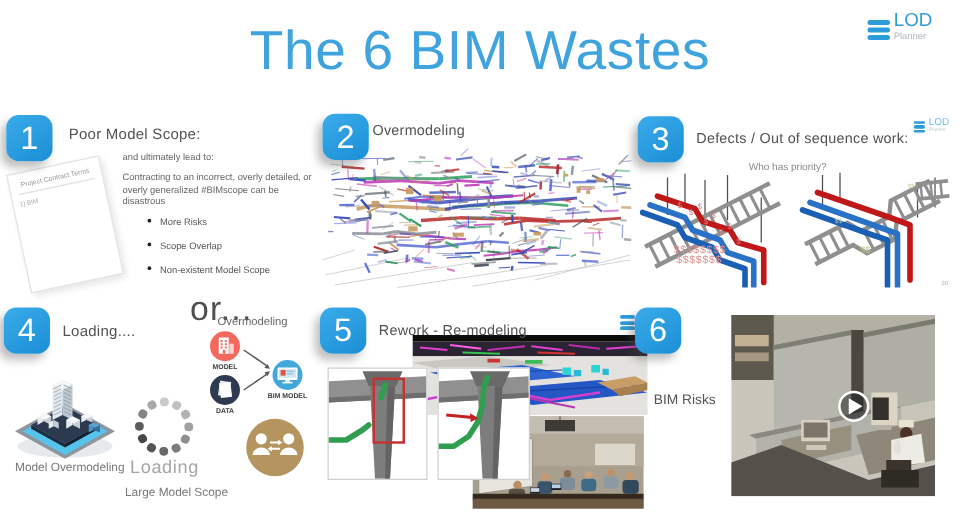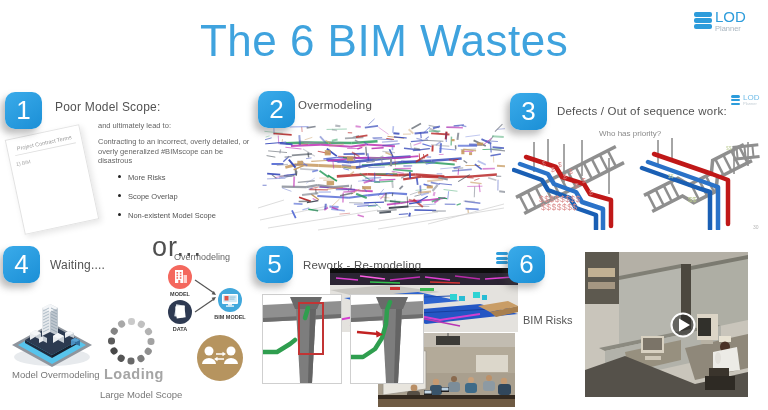--- a/index.html
+++ b/index.html
@@ -10,21 +10,21 @@
   .abs{position:absolute}
   .title{position:absolute;top:16px;left:0;width:100%;text-align:center;margin:0;
          font-size:44px;font-weight:400;color:#3fa3de;letter-spacing:0.5px}
   .badge{position:absolute;width:37px;height:37px;border-radius:10px;z-index:30;
          background:linear-gradient(145deg,#3aabea,#1b8fd6);
          box-shadow:-4px 5px 7px rgba(70,70,70,.35);
          color:#fff;display:flex;align-items:center;justify-content:center;
          font-size:26px;font-weight:300}
   .heading{position:absolute;color:#525252;font-size:11.5px;letter-spacing:.2px;z-index:5}
   .lbl{position:absolute;color:#777}
-  .logo{position:absolute;display:flex;gap:3px;align-items:center}
+  .logo{position:absolute;display:flex;gap:3px;align-items:flex-end}
   .logo-bars{display:flex;flex-direction:column;gap:1.5px}
   .logo-bars i{display:block;background:#2D9CDB;border-radius:2px;width:18px;height:4.5px}
   .logo-text .brand{color:#2D9CDB;font-size:15px;font-weight:300;line-height:1.05}
   .logo-text .sub{color:#aab6bf;font-size:7.5px;line-height:1}
   .logo-mini .logo-bars i{width:9px;height:2.3px}
   .logo-mini .logo-text .brand{font-size:8px;color:#6fbce8}
   .logo-mini .logo-text .sub{font-size:4px;color:#c3cdd4}
   .logo-tiny i{width:12px;height:3px}
   .doc{position:absolute;left:14px;top:43px;width:76px;height:97px;background:#fff;
        border:1px solid #e2e2e2;transform:rotate(-12deg);
@@ -586,21 +586,21 @@
         <text x="46" y="64" font-size="7.5" fill="#b7c88e">$$</text>
         <text x="26" y="40" font-size="5" fill="#c5d2a2">$$</text>
         <text x="84" y="12" font-size="5" fill="#c5d2a2">$$</text>
       </g>
     </svg>
     <div class="lbl" style="left:248px;top:136px;font-size:5px;color:#b5b5b5">30</div>
   </div>
 
   <div class="panel" style="left:0;top:240px;width:255px;height:170px">
     <div class="badge" style="left:3px;top:6px">4</div>
-    <div class="heading" style="left:50px;top:18px;font-size:12px">Waiting....</div>
+    <div class="heading" style="left:50px;top:18px;font-size:12px">Loading....</div>
 
     <svg class="abs" style="left:8px;top:53px" width="88" height="78" viewBox="0 0 88 78">
       <ellipse cx="44" cy="64" rx="38" ry="9" fill="#e7eaed"></ellipse>
       <polygon points="4,52 44,30 84,52 44,74" fill="#8f959d"></polygon>
       <polygon points="10,52 44,33 78,52 44,71" fill="#57c4ec"></polygon>
       <polygon points="17,47 44,32 71,47 44,62" fill="#2c3a50"></polygon>
       <polygon points="17,47 44,62 44,65 17,50" fill="#1f2c3e"></polygon>
       <polygon points="44,62 71,47 71,50 44,65" fill="#16202e"></polygon>
       <polygon points="34,15 42,11 42,39 34,43" fill="#e6e9ec"></polygon>
       <polygon points="42,11 50,15 50,43 42,39" fill="#bfc7cf"></polygon>
@@ -649,21 +649,21 @@
         <span class="spin-dot" style="transform: rotate(90deg) translateY(-20px); background: rgb(162, 162, 162);"></span>
         <span class="spin-dot" style="transform: rotate(120deg) translateY(-20px); background: rgb(144, 144, 144);"></span>
         <span class="spin-dot" style="transform: rotate(150deg) translateY(-20px); background: rgb(124, 124, 124);"></span>
         <span class="spin-dot" style="transform: rotate(180deg) translateY(-20px); background: rgb(104, 104, 104);"></span>
         <span class="spin-dot" style="transform: rotate(210deg) translateY(-20px); background: rgb(85, 85, 85);"></span>
         <span class="spin-dot" style="transform: rotate(240deg) translateY(-20px); background: rgb(72, 72, 72);"></span>
         <span class="spin-dot" style="transform: rotate(270deg) translateY(-20px); background: rgb(92, 92, 92);"></span>
         <span class="spin-dot" style="transform: rotate(300deg) translateY(-20px); background: rgb(132, 132, 132);"></span>
         <span class="spin-dot" style="transform: rotate(330deg) translateY(-20px); background: rgb(168, 168, 168);"></span>
       </div>
-    <div class="lbl" style="left:104px;top:126px;font-size:14.5px;font-weight:700;color:#a5a5a5;letter-spacing:.5px">Loading</div>
+    <div class="lbl" style="left:104px;top:126px;font-size:14.5px;font-weight:400;color:#a5a5a5;letter-spacing:.5px">Loading</div>
     <div class="lbl" style="left:100px;top:149px;font-size:9.5px">Large Model Scope</div>
 
     <div class="lbl" style="left:174px;top:12px;font-size:9px;color:#666">Overmodeling</div>
     <div class="circ" style="left:168px;top:25px;width:24px;height:24px;background:#f4685e">
       <svg width="24" height="24" viewBox="0 0 24 24">
         <rect x="7" y="5" width="8" height="13" fill="#fff"></rect>
         <g fill="#f4685e">
           <rect x="8.5" y="7" width="1.6" height="1.6"></rect>
             <rect x="11.8" y="7" width="1.6" height="1.6"></rect>
           <rect x="8.5" y="9.6" width="1.6" height="1.6"></rect>

